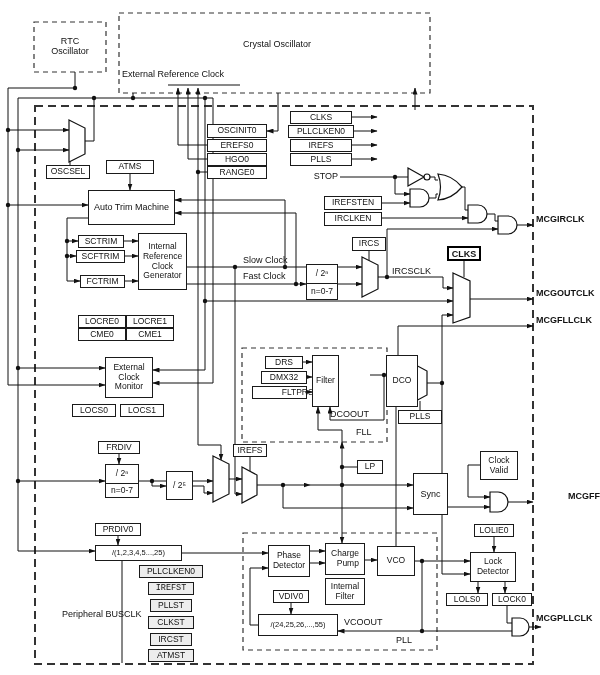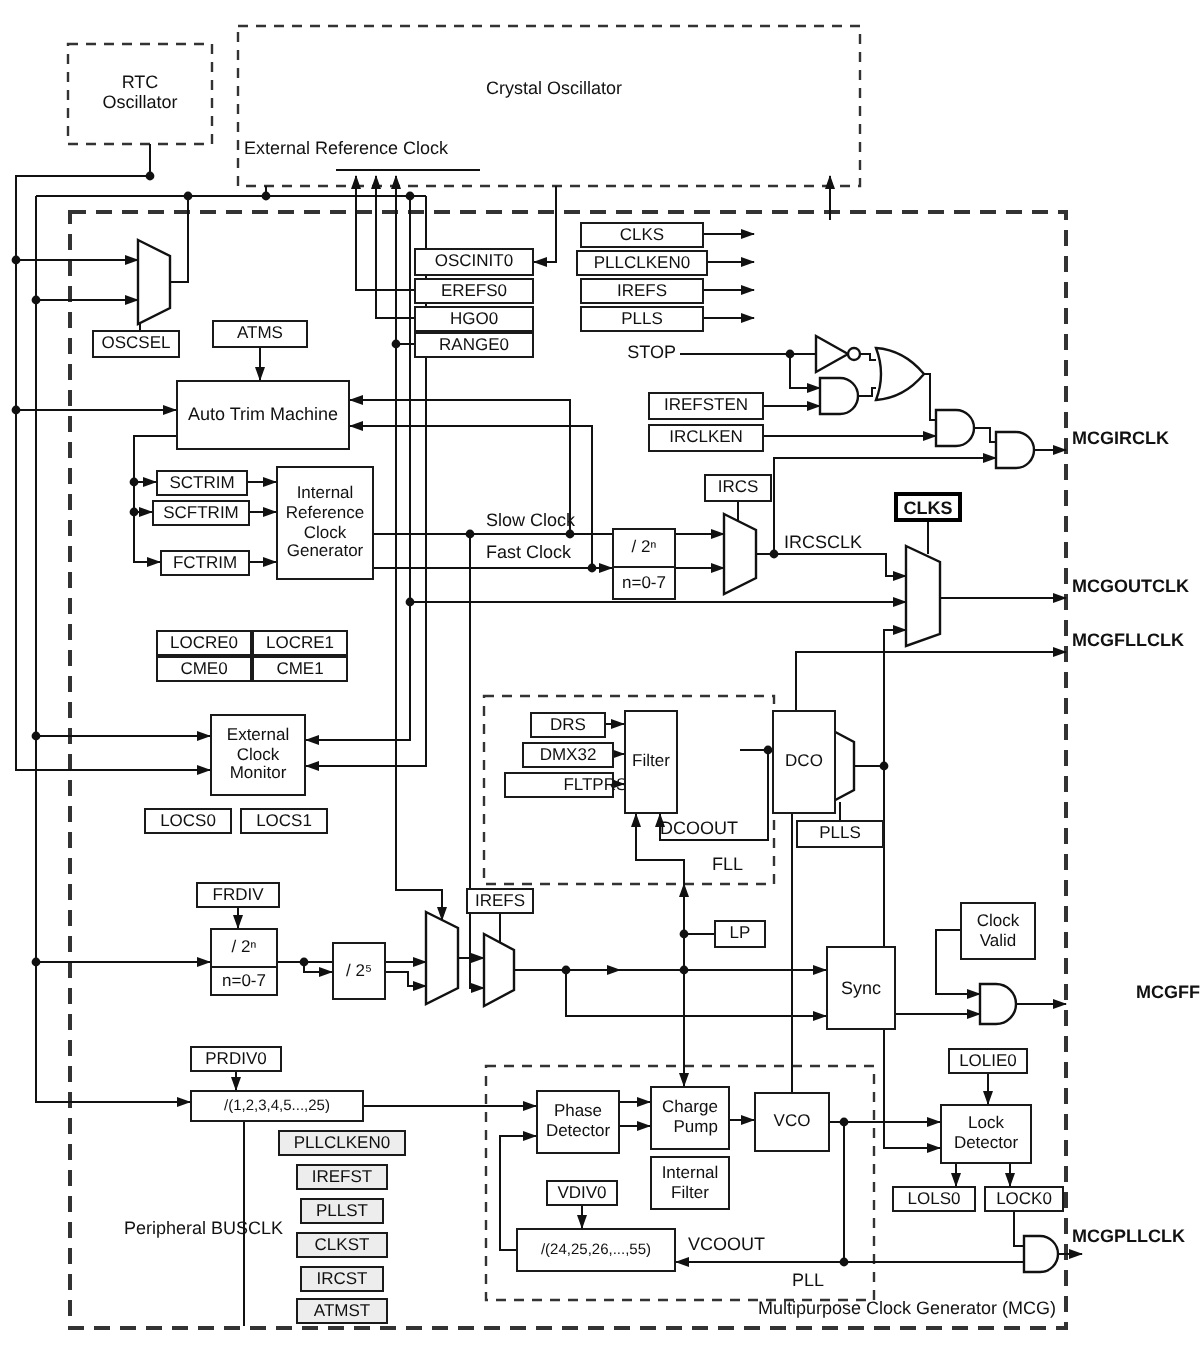--- a/index.html
+++ b/index.html
@@ -248,21 +248,21 @@
     <div class="el bx" style="left: 166px; top: 471px; width: 27px; min-height: 29px; height: 29px;">/ 2⁵</div>
     <div class="el bx" style="left: 233px; top: 444px; width: 34px; min-height: 13px; height: 13px;">IREFS</div>
     <div class="el bx" style="left: 357px; top: 460px; width: 26px; min-height: 14px; height: 14px;">LP</div>
     <div class="el bx f9" style="left: 413px; top: 473px; width: 35px; min-height: 42px; height: 42px;">Sync</div>
     <div class="el bx" style="left: 480px; top: 451px; width: 38px; min-height: 29px; height: 29px;">Clock
 Valid</div>
     <div class="el lblb" style="left: 536px; top: 491px; width: 60px; min-height: 10px; padding-left: 32px;">MCGFFCLK</div>
     <div class="el bx" style="left: 95px; top: 523px; width: 46px; min-height: 13px; height: 13px;">PRDIV0</div>
     <div class="el bx f75" style="left: 95px; top: 545px; width: 87px; min-height: 16px; height: 16px;">/(1,2,3,4,5...,25)</div>
     <div class="el bx st" style="left: 139px; top: 565px; width: 64px; min-height: 13px; height: 13px;">PLLCLKEN0</div>
-    <div class="el bx st" style="left: 148px; top: 582px; width: 46px; min-height: 13px; height: 13px;">IREFST</div>
+    <div class="el bx st" style="left: 148px; top: 582px; width: 46px; min-height: 13px; height: 13px; font-family: Liberation Mono, monospace;">IREFST</div>
     <div class="el bx st" style="left: 150px; top: 599px; width: 42px; min-height: 13px; height: 13px;">PLLST</div>
     <div class="el bx st" style="left: 148px; top: 616px; width: 46px; min-height: 13px; height: 13px;">CLKST</div>
     <div class="el bx st" style="left: 150px; top: 633px; width: 42px; min-height: 13px; height: 13px;">IRCST</div>
     <div class="el bx st" style="left: 148px; top: 649px; width: 46px; min-height: 13px; height: 13px;">ATMST</div>
     <div class="el lbl" style="left: 62px; top: 609px; width: 110px; min-height: 11px;">Peripheral BUSCLK</div>
     <div class="el bx" style="left: 268px; top: 545px; width: 42px; min-height: 32px; height: 32px;">Phase
 Detector</div>
     <div class="el bx" style="left: 325px; top: 543px; width: 40px; min-height: 32px; height: 32px; text-align: right;">Charge
 Pump</div>
     <div class="el bx" style="left: 325px; top: 578px; width: 40px; min-height: 27px; height: 27px;">Internal
@@ -271,14 +271,13 @@
     <div class="el bx" style="left: 273px; top: 590px; width: 36px; min-height: 13px; height: 13px;">VDIV0</div>
     <div class="el bx f75" style="left: 258px; top: 614px; width: 80px; min-height: 22px; height: 22px;">/(24,25,26,...,55)</div>
     <div class="el lbl" style="left: 344px; top: 617px; width: 50px; min-height: 10px;">VCOOUT</div>
     <div class="el lbl" style="left: 396px; top: 635px; width: 26px; min-height: 11px;">PLL</div>
     <div class="el bx" style="left: 474px; top: 524px; width: 40px; min-height: 13px; height: 13px;">LOLIE0</div>
     <div class="el bx" style="left: 470px; top: 552px; width: 46px; min-height: 30px; height: 30px;">Lock
 Detector</div>
     <div class="el bx" style="left: 446px; top: 593px; width: 42px; min-height: 13px; height: 13px;">LOLS0</div>
     <div class="el bx" style="left: 492px; top: 593px; width: 40px; min-height: 13px; height: 13px;">LOCK0</div>
     <div class="el lblb" style="left: 536px; top: 613px; width: 62px; min-height: 10px;">MCGPLLCLK</div>
-    <div class="el lbl r" style="left: 298px; top: 649px; width: 230px; min-height: 12px;">Multipurpose Clock Generator (MCG)</div>
   </div>
 
 </body></html>

